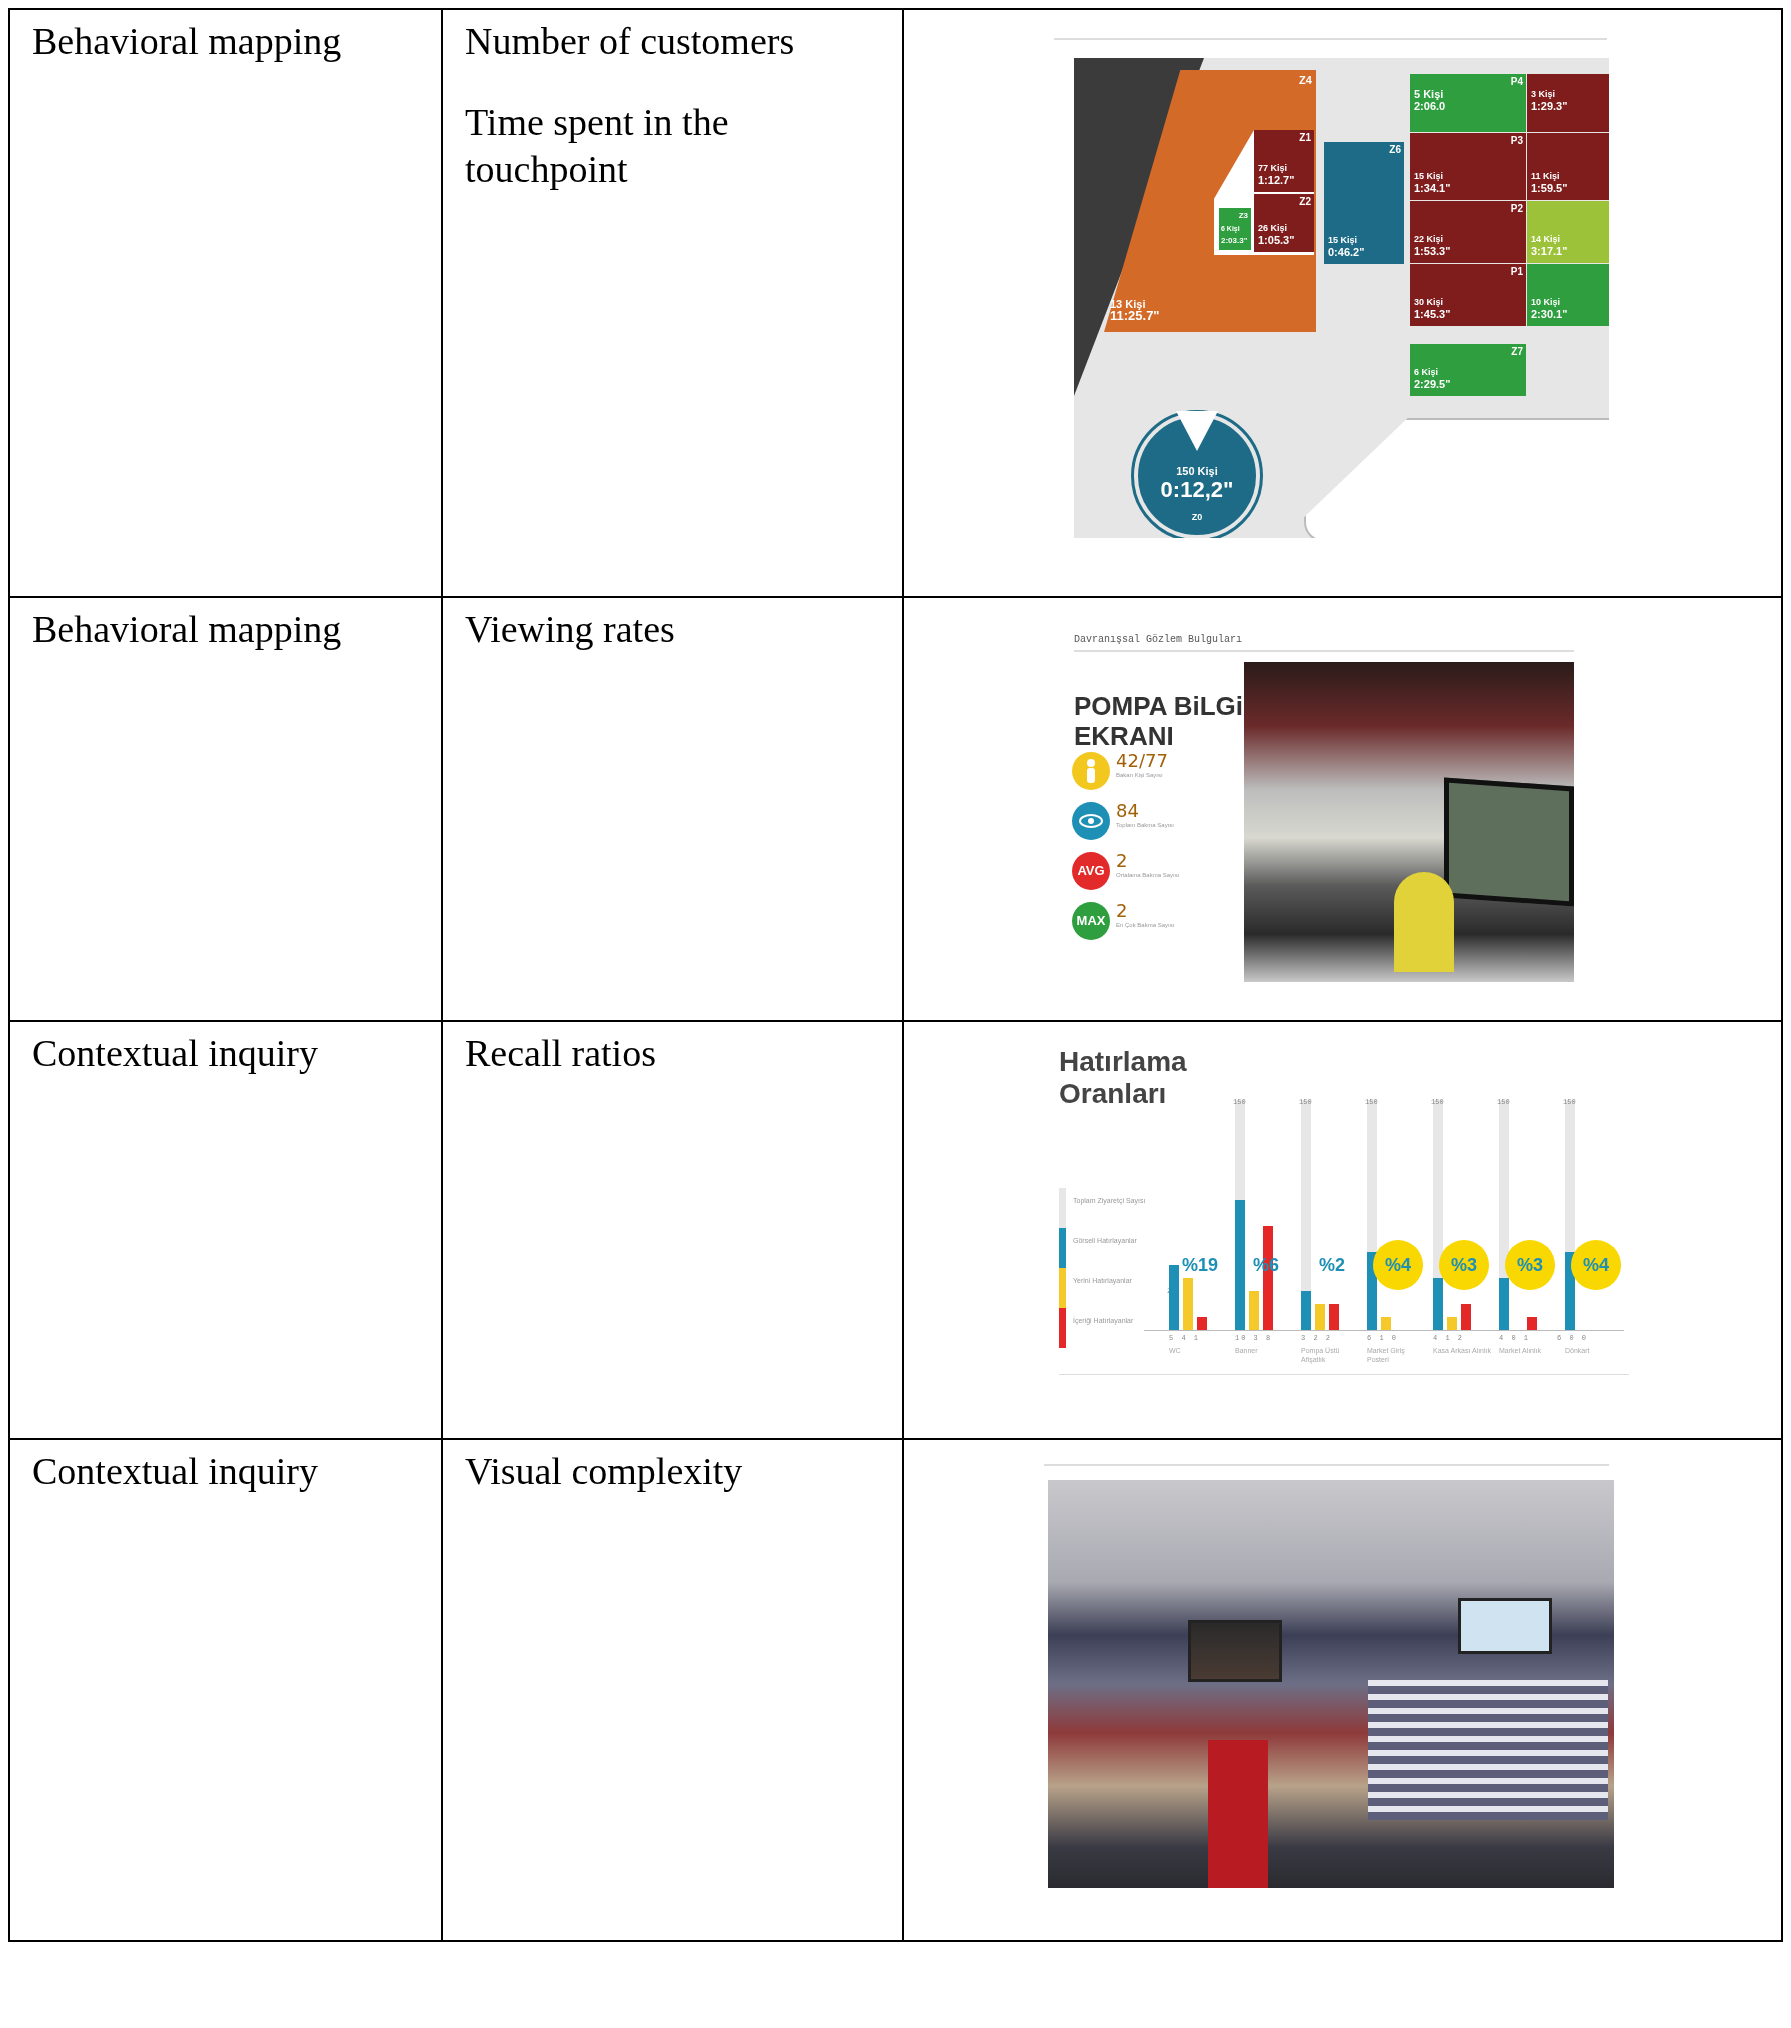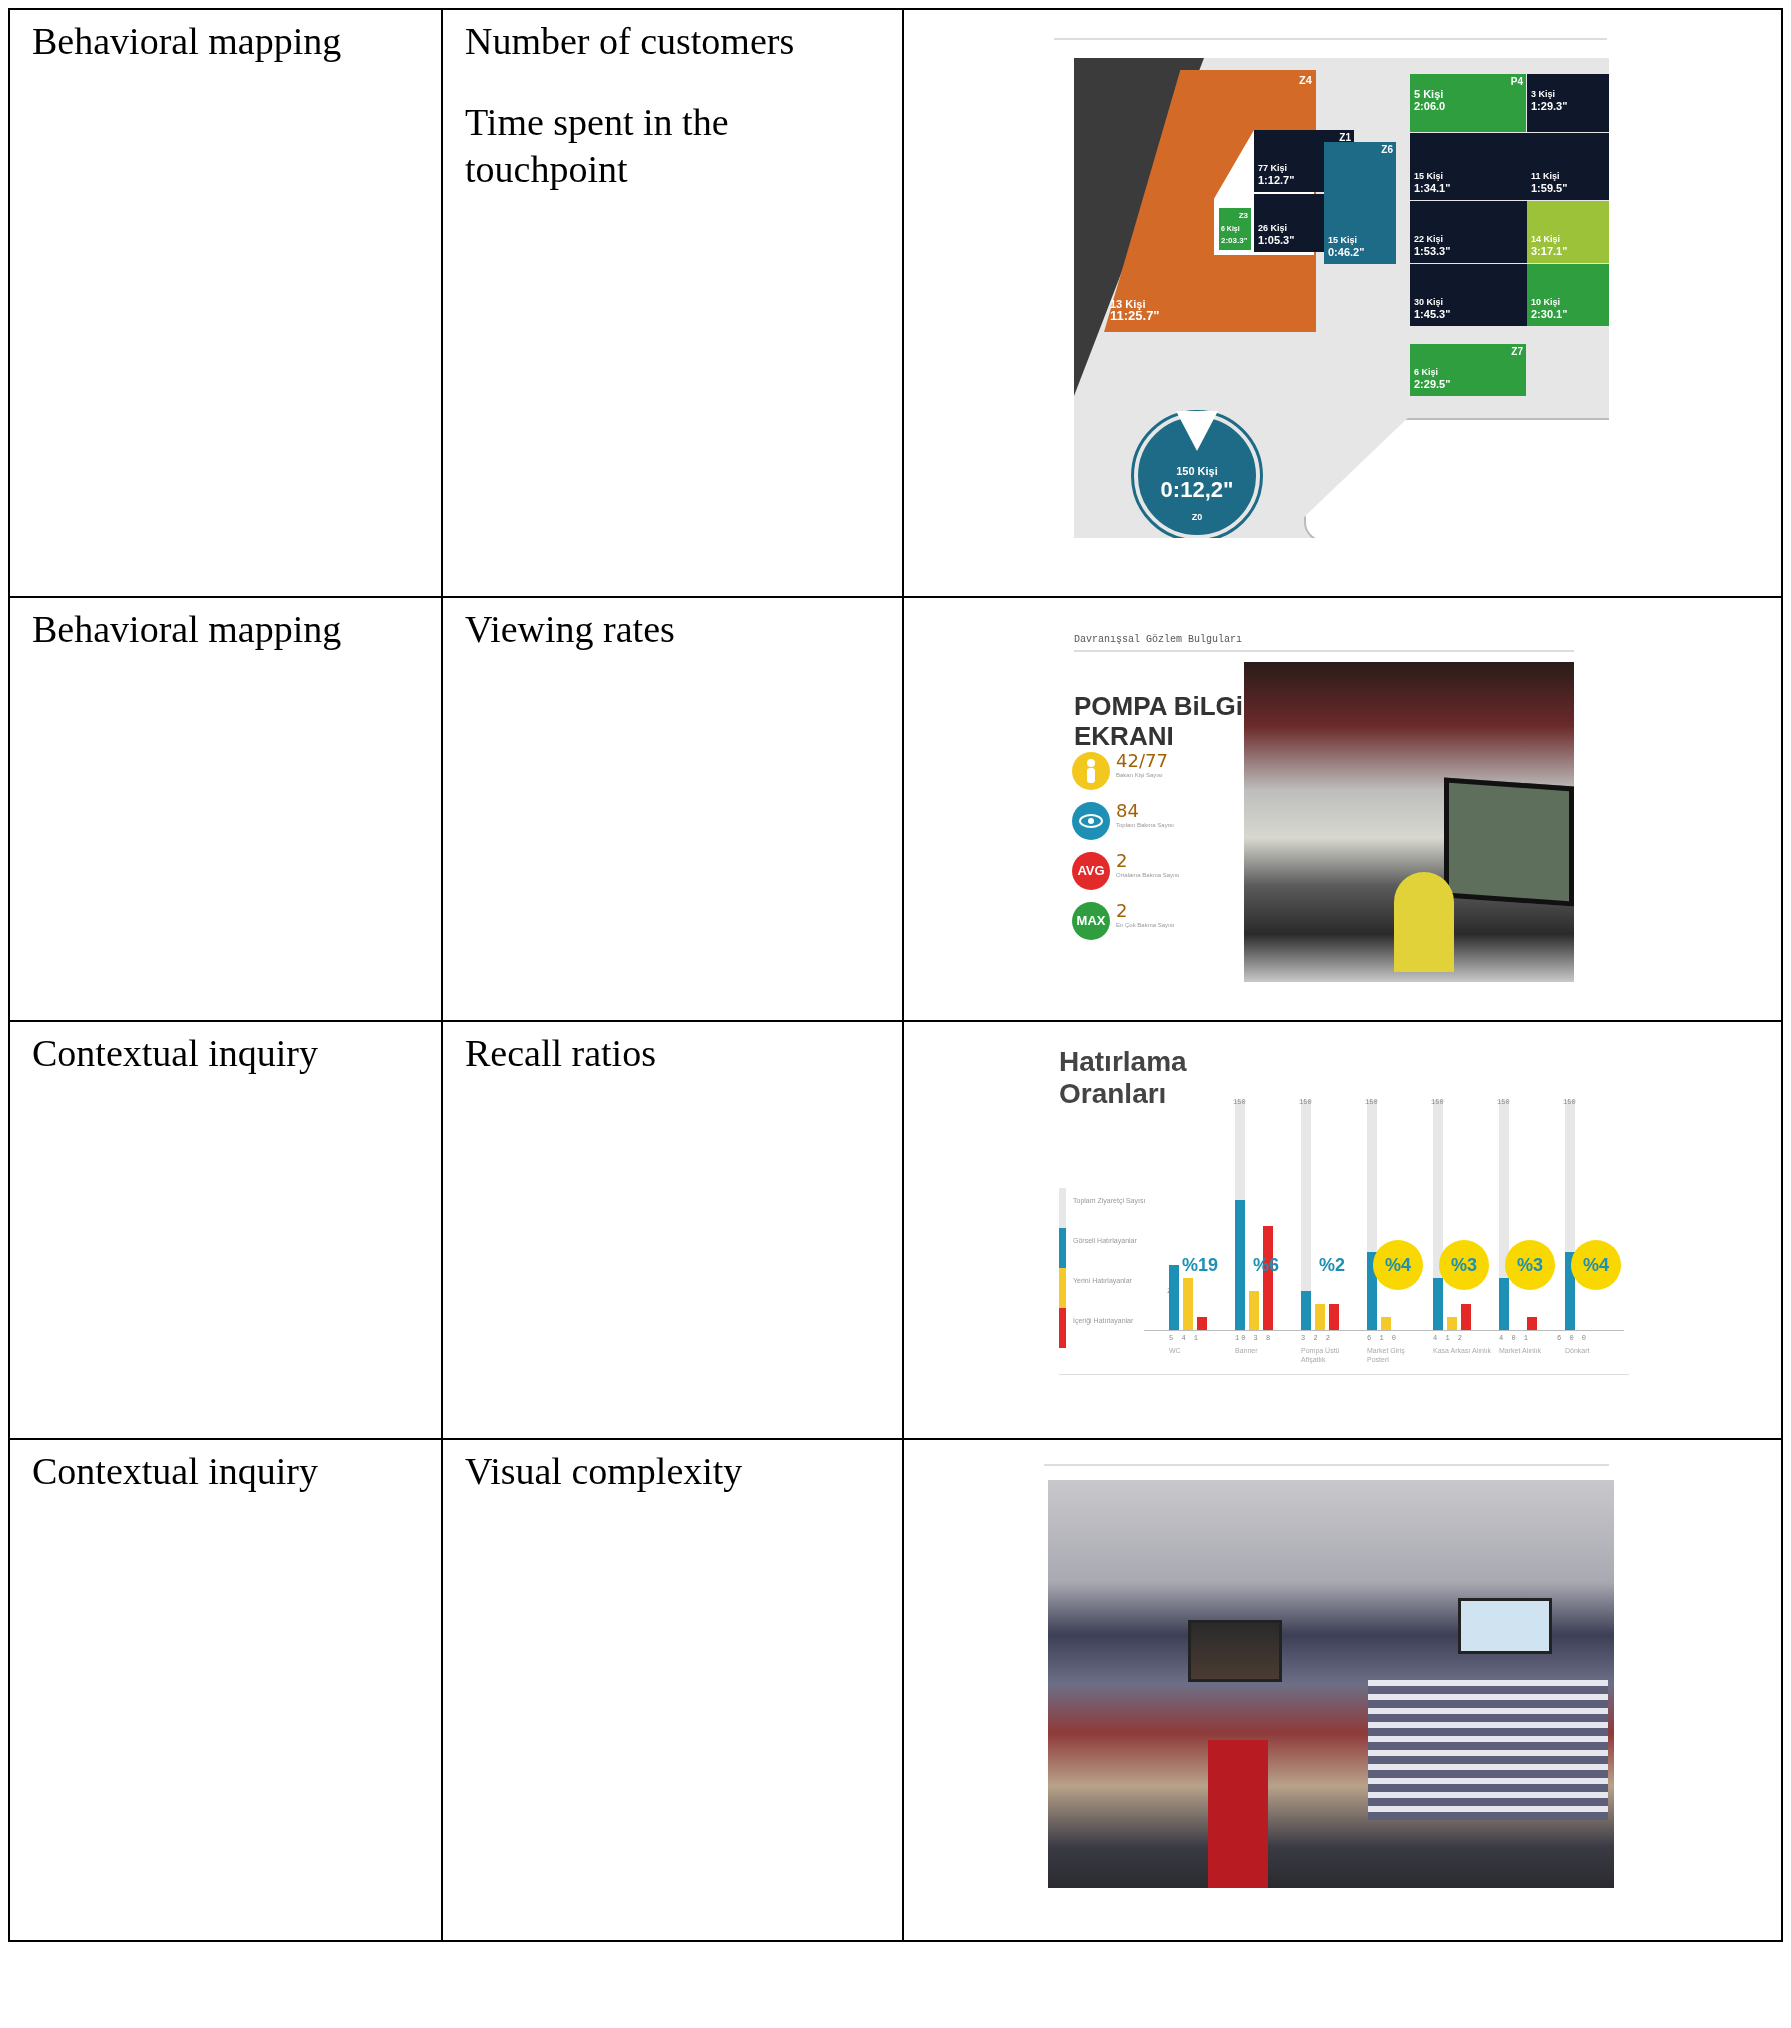--- a/index.html
+++ b/index.html
@@ -15,21 +15,21 @@
   
   .fig1 { width:560px; height:520px; margin-top:22px; margin-left:150px; background:#fff; }
   .f1-top { position:absolute; left:0; top:6px; width:553px; height:2px; background:#ddd; }
   .f1-floor { position:absolute; left:20px; top:26px; width:535px; height:480px; background:#e6e6e6; overflow:hidden; }
   .f1-dark { position:absolute; left:0; top:0; width:0; height:0; border-left:130px solid #3b3b3b; border-bottom:338px solid transparent; }
   .f1-orange { position:absolute; left:30px; top:12px; width:212px; height:262px; background:#d46a28; clip-path:polygon(36% 0,100% 0,100% 100%,0 100%,0 100%); }
   .f1-white { position:absolute; left:140px; top:72px; width:100px; height:125px; background:#fff; clip-path:polygon(40% 0,100% 0,100% 100%,0 100%,0 55%); }
   .zone { position:absolute; color:#fff; font-family:"Liberation Sans", sans-serif; font-weight:bold; font-size:11px; line-height:12px; }
   .zone .lbl { position:absolute; right:3px; top:2px; font-size:10px; }
   .zone .v { position:absolute; left:4px; bottom:6px; }
-  .blue { background:#0f172a;padding-left:40px; } .green { background:#2e9e3e; } .teal { background:#1d6b86; } .lime { background:#9cc23a; }
+  .blue { background:#7f1d1d; } .green { background:#2e9e3e; } .teal { background:#1d6b86; } .lime { background:#9cc23a; }
   .circle { position:absolute; left:60px; top:355px; width:118px; height:118px; border-radius:50%; background:#1d6b86; border:4px solid #e6e6e6; outline:3px solid #1d6b86; color:#fff; text-align:center; font-family:"Liberation Sans", sans-serif; font-weight:bold; }
   .circle .arrow { position:absolute; left:38px; top:-6px; width:0; height:0; border-left:21px solid transparent; border-right:21px solid transparent; border-top:40px solid #fff; }
   .circle .c1 { position:absolute; top:48px; width:100%; font-size:11px; }
   .circle .c2 { position:absolute; top:60px; width:100%; font-size:22px; }
   .circle .c3 { position:absolute; top:95px; width:100%; font-size:9px; }
   .f1-canopy { position:absolute; left:230px; top:360px; width:320px; height:120px; background:#fff; border:2px solid #bbb; border-radius:40px 0 0 20px; clip-path:polygon(32% 0,100% 0,100% 100%,0 100%,0 80%); }
 
   
   .fig2 { width:560px; height:380px; margin-top:20px; margin-left:160px; }
   .f2-kicker { position:absolute; left:10px; top:16px; font-family:"Liberation Mono", monospace; font-size:10px; color:#555; }
@@ -114,21 +114,21 @@
                   <div>1:05.3"</div>
                 </div>
           </div>
           <div class="zone green" style="left:145px;top:150px;width:32px;height:42px;font-size:9px;">
             <span class="lbl" style="font-size:8px;">Z3</span>
             <div class="v" style="left:2px;bottom:3px;">
                   <div style="font-size:7px;">6 Kişi</div>
                   <div style="font-size:8px;">2:03.3"</div>
                 </div>
           </div>
-          <div class="zone teal" style="left:250px;top:84px;width:72px;height:122px;">
+          <div class="zone teal" style="left:250px;top:84px;width:80px;height:122px;">
             <span class="lbl">Z6</span>
             <div class="v">
                   <div style="font-size:9px;">15 Kişi</div>
                   <div>0:46.2"</div>
                 </div>
           </div>
           <div class="zone green" style="left:336px;top:16px;width:116px;height:58px;">
             <span class="lbl">P4</span>
             <div class="v" style="bottom:20px;">
                   <div>5 Kişi</div>

